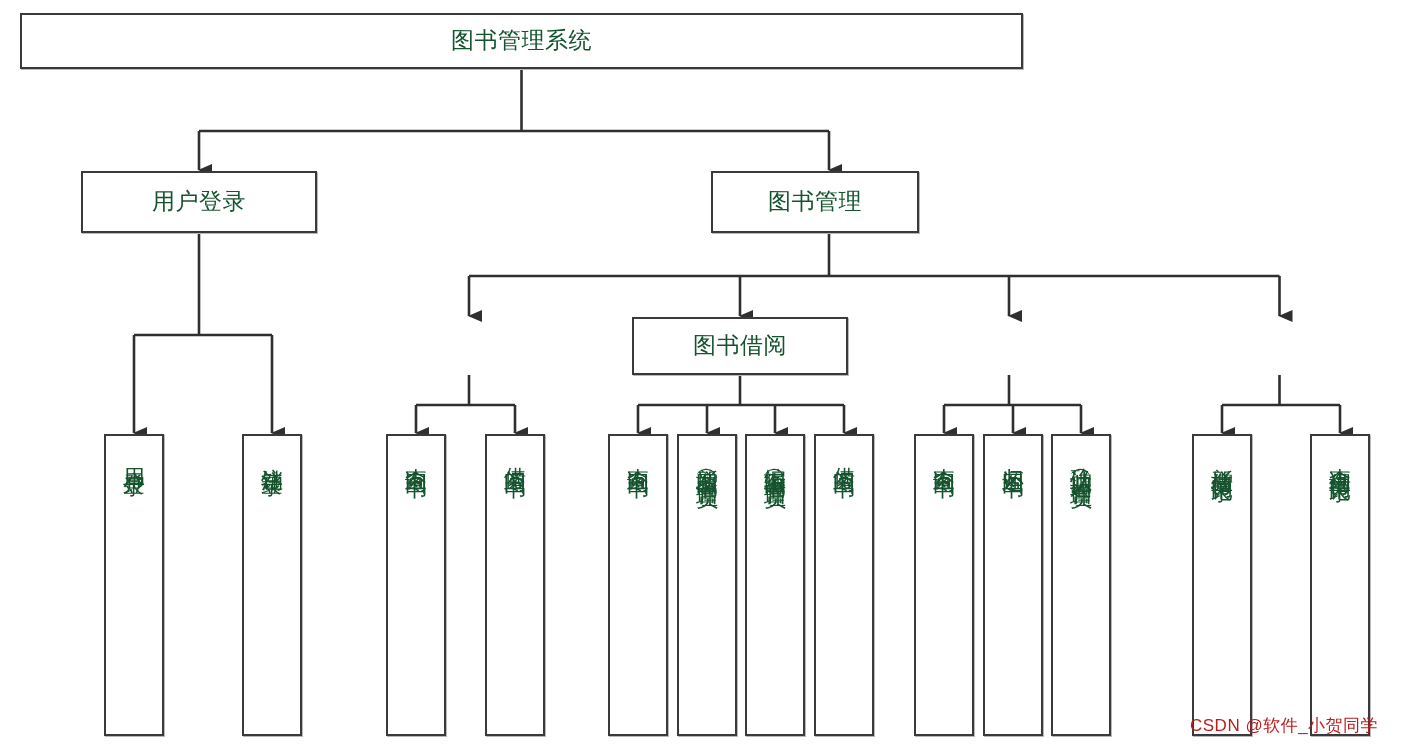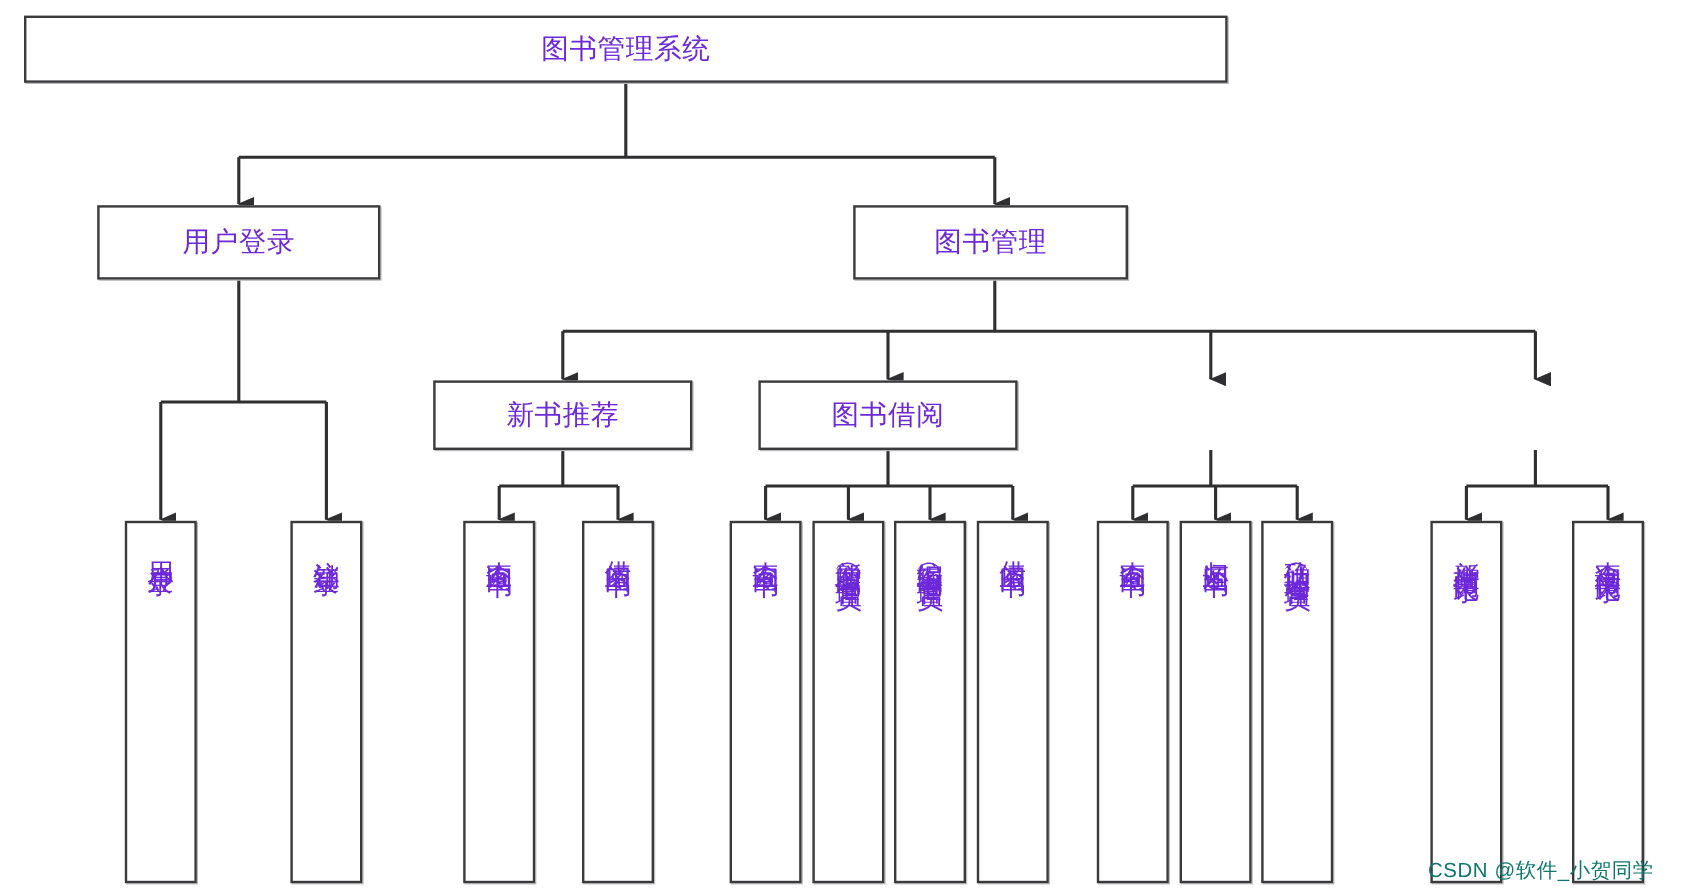--- a/index.html
+++ b/index.html
@@ -31,21 +31,21 @@
     box-sizing: border-box;
     background: #ffffff;
     border: 2px solid #3a3a3c;
     box-shadow: 1px 1px 0 0 #b9b9bb;
     display: flex;
     align-items: center;
     justify-content: center;
     z-index: 3;
   }
   .node-label {
-    color: #6d28d9;
+    color: #14532d;
     line-height: 1.12;
     white-space: pre;
     letter-spacing: 0.5px;
   }
   
   .node.horiz .node-label {
     font-size: 23px;
   }
   
   .node.vert {
@@ -58,21 +58,21 @@
     text-orientation: upright;
     font-size: 22px;
     letter-spacing: 3px;
     line-height: 1.0;
   }
   .watermark {
     position: absolute;
     left: 1190px;
     top: 714px;
     font-size: 17px;
-    color: #0f766e;
+    color: #b91c1c;
     white-space: nowrap;
     z-index: 5;
     letter-spacing: 0.5px;
   }
 </style>
 </head>
 <body>
 
 <div id="canvas">
 
@@ -118,25 +118,22 @@
         <path d="M 1340 405 L 1340 433" marker-end="url(#arrow)"></path>
       </g>
   </svg>
 
   <div class="node horiz" style="left: 20px; top: 13px; width: 1003px; height: 56px;">
     <span class="node-label">图书管理系统</span>
   </div>
   <div class="node horiz" style="left: 81px; top: 171px; width: 236px; height: 62px;">
     <span class="node-label">用户登录</span>
   </div>
-  <div class="node horiz" style="left: 711px; top: 171px; width: 229px; height: 62px;">
+  <div class="node horiz" style="left: 711px; top: 171px; width: 208px; height: 62px;">
     <span class="node-label">图书管理</span>
-  </div>
-  <div class="node horiz" style="left: 361px; top: 317px; width: 216px; height: 58px;">
-    <span class="node-label">新书推荐</span>
   </div>
   <div class="node horiz" style="left: 632px; top: 317px; width: 216px; height: 58px;">
     <span class="node-label">图书借阅</span>
   </div>
 
   <div class="node vert" style="left: 104px; top: 434px; width: 60px; height: 302px;">
     <span class="node-label">用户登录</span>
   </div>
   <div class="node vert" style="left: 242px; top: 434px; width: 60px; height: 302px;">
     <span class="node-label">注销登录</span>

